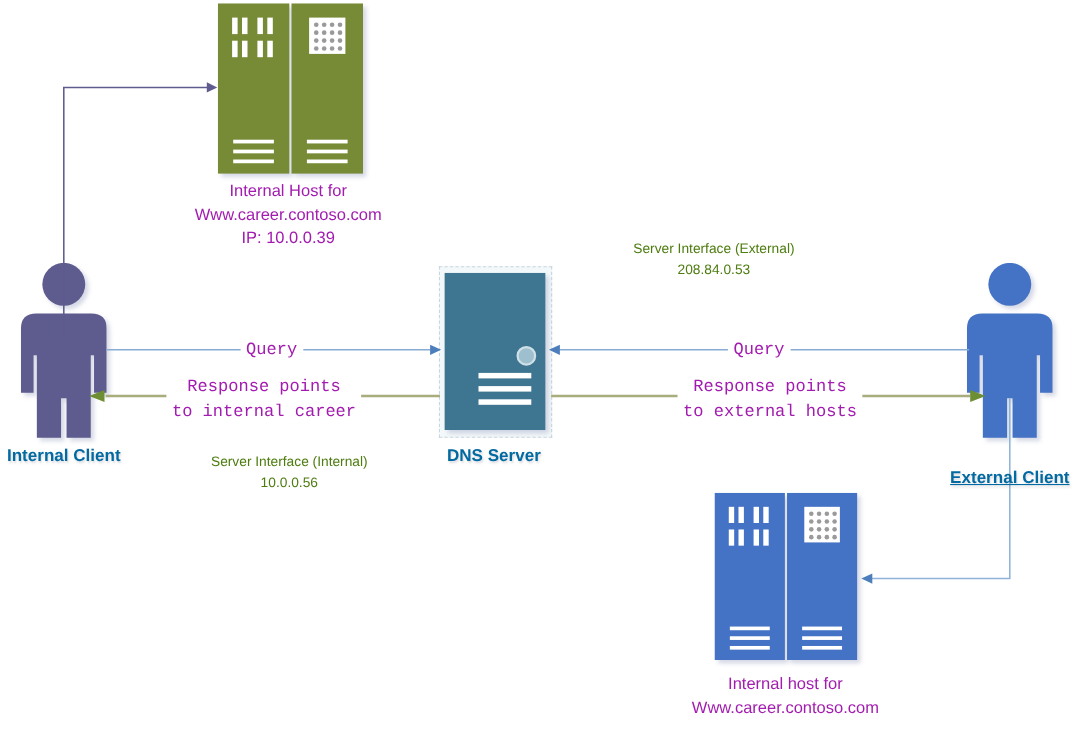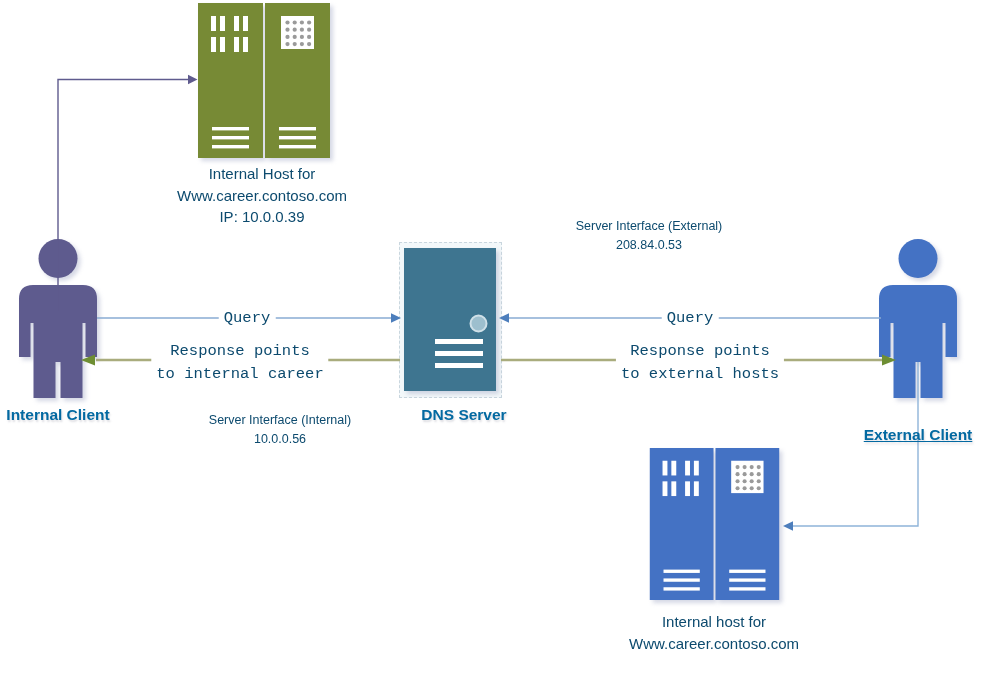--- a/index.html
+++ b/index.html
@@ -9,26 +9,26 @@
   }
   .abs{position:absolute;}
   .shape{filter:drop-shadow(3px 3px 2px rgba(150,158,190,0.40));}
   .dns-sel{
     position:absolute;left:399px;top:242px;width:101px;height:154px;
     border:1px dashed #c9d6de;background:#f3f8fa;
   }
   .connectors{position:absolute;left:0;top:0;width:983px;height:679px;pointer-events:none;z-index:6;}
   .lbl{
     position:absolute;transform:translateX(-50%);text-align:center;white-space:nowrap;
-    color:#0c4a6e;z-index:7;
+    color:#a21caf;z-index:7;
   }
   .edge-lbl{font-size:15.5px;line-height:23px;background:#ffffff;padding:0 5px;font-family:Liberation Mono, monospace;}
   .cap{font-size:15px;line-height:21.5px;}
   .node-lbl{font-weight:bold;font-size:15.5px;color:#0369a1;text-shadow:1px 2px 2px rgba(120,120,140,0.25);}
-  .iface{font-size:12.5px;line-height:18.5px;color:#0c4a6e;}
+  .iface{font-size:12.5px;line-height:18.5px;color:#4d7c0f;}
   .z3{z-index:3;}
 </style>
 </head>
 <body>
 
 <div class="canvas">
 
   <div class="dns-sel"></div>
 
   <svg class="abs shape z3" style="left:198px;top:3px;" width="132" height="155" viewBox="0 0 132 155">
@@ -166,29 +166,29 @@
     <div>Www.career.contoso.com</div>
     <div>IP: 10.0.0.39</div>
   </div>
 
   <div class="lbl cap" style="left:714px;top:611px;">
     <div>Internal host for</div>
     <div>Www.career.contoso.com</div>
   </div>
 
   <div class="lbl node-lbl" style="left:58px;top:406px;">Internal Client</div>
-  <div class="lbl node-lbl" style="left:464px;top:406px;">DNS Server</div>
+  <div class="lbl node-lbl" style="left:449px;top:406px;">DNS Server</div>
   <div class="lbl node-lbl" style="left:918px;top:426px;text-decoration:underline;">External Client</div>
 
   <div class="lbl iface" style="left:649px;top:217px;">
     <div>Server Interface (External)</div>
     <div>208.84.0.53</div>
   </div>
 
-  <div class="lbl iface" style="left:280px;top:411px;">
+  <div class="lbl iface" style="left:263px;top:411px;">
     <div>Server Interface (Internal)</div>
     <div>10.0.0.56</div>
   </div>
 
   <div class="lbl edge-lbl" style="left:247px;top:307px;">Query</div>
 
   <div class="lbl edge-lbl" style="left:240px;top:340px;">
     <div>Response points</div>
     <div>to internal career</div>
   </div>

